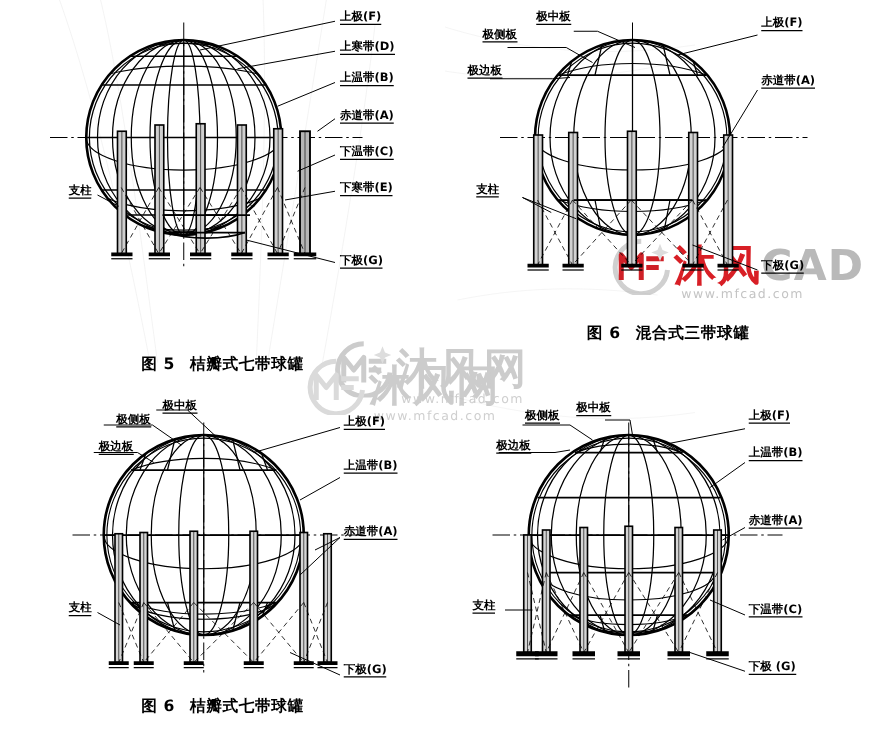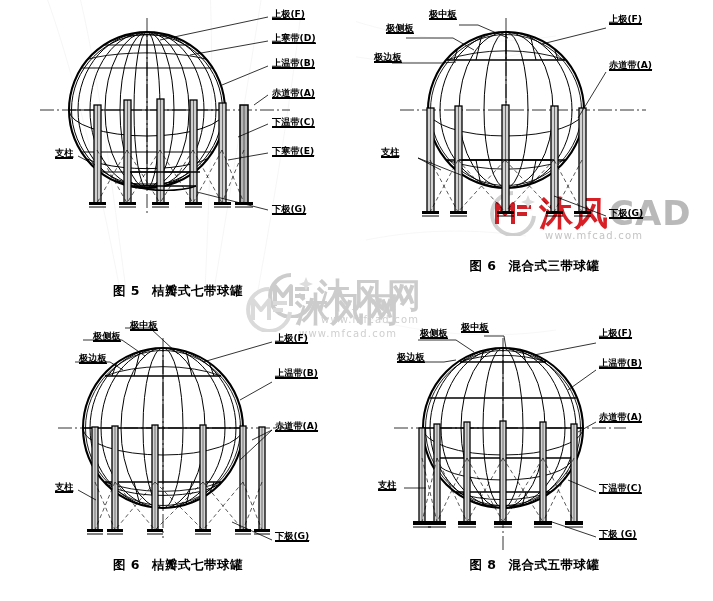--- a/index.html
+++ b/index.html
@@ -41,21 +41,20 @@
     margin-right: 12px;
   }
   .lbl {
     position: absolute;
     font-size: 9.2px;
     font-weight: bold;
     white-space: nowrap;
     line-height: 1.05;
     letter-spacing: 0px;
     color: #000;
-    text-decoration: underline;
   }
   .lbl.ul {
     border-bottom: 1px solid #000;
     padding-bottom: 0px;
   }
   
   .wm {
     position: absolute;
     opacity: 1;
     pointer-events: none;
@@ -655,18 +654,15 @@
     <div class="lbl ul" style="left:64px; top:28px;">极侧板</div>
     <div class="lbl ul" style="left:105px; top:22px;">极中板</div>
     <div class="lbl ul" style="left:41px; top:52px;">极边板</div>
     <div class="lbl ul" style="left:243px; top:28px;">上极(F)</div>
     <div class="lbl ul" style="left:243px; top:58px;">上温带(B)</div>
     <div class="lbl ul" style="left:243px; top:112px;">赤道带(A)</div>
     <div class="lbl ul" style="left:243px; top:183px;">下温带(C)</div>
     <div class="lbl ul" style="left:22px; top:180px;">支柱</div>
     <div class="lbl ul" style="left:243px; top:229px;">下极 (G)</div>
 
-    <div class="caption" style="left:0px; top:257px;">
-      <span class="cap-num">图 8</span><span>混合式五带球罐</span>
-    </div>
   </div>
 
 </div>
 
 </body></html>

